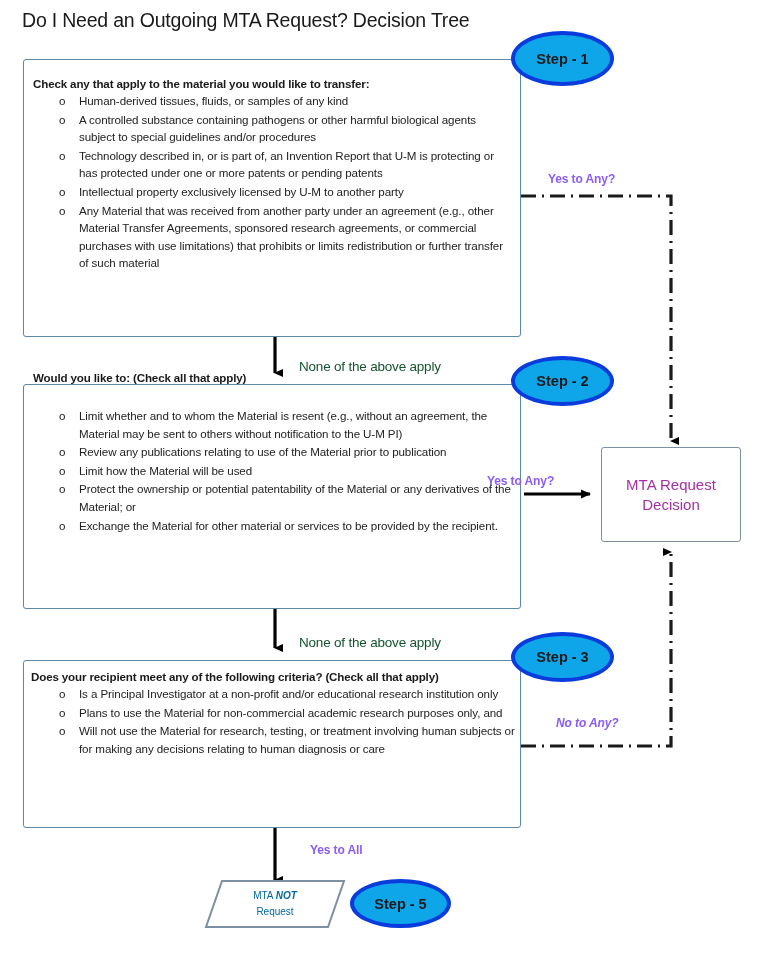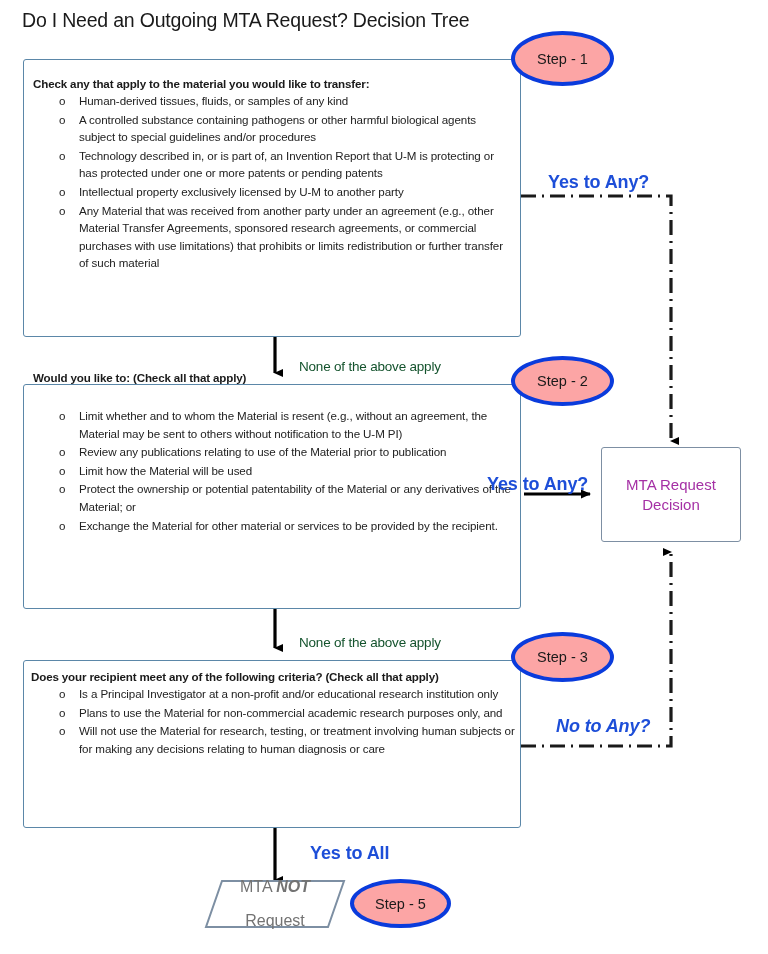--- a/index.html
+++ b/index.html
@@ -75,43 +75,43 @@
     top: 0;
     font-size: 11.6px;
     color: #222222;
   }
 
   .step-badge {
     position: absolute;
     box-sizing: border-box;
     border: 4.5px solid #0a3bdc;
     border-radius: 50%;
-    background: #fca5a5;
+    background: #0ea5e9;
     display: flex;
     align-items: center;
     justify-content: center;
     font-size: 14.5px;
-    font-weight: normal;
+    font-weight: bold;
     color: #1a1a1a;
     letter-spacing: 0px;
     z-index: 6;
   }
 
   .flow-label {
     position: absolute;
     font-size: 13.5px;
     color: #14532d;
     white-space: nowrap;
     letter-spacing: -0.2px;
   }
   .branch-label {
     position: absolute;
-    font-size: 18px;
+    font-size: 12px;
     font-weight: bold;
-    color: #1d4ed8;
+    color: #8b5cf6;
     white-space: nowrap;
     letter-spacing: -0.1px;
     z-index: 5;
   }
 
   .mta-box {
     position: absolute;
     box-sizing: border-box;
     background: #ffffff;
     border: 1.6px solid #7d8fa3;
@@ -139,23 +139,23 @@
     height: 50px;
   }
   .not-required-text {
     position: absolute;
     left: 0; top: 0;
     width: 142px;
     height: 50px;
     display: flex;
     flex-direction: column;
     align-items: center;
-    justify-content: space-between;
-    font-size: 16px;
-    color: #737373;
+    justify-content: center;
+    font-size: 10px;
+    color: #0369a1;
     line-height: 16px;
     text-align: center;
   }
   .not-required-text em {
     font-style: italic;
     font-weight: bold;
   }
 </style>
 </head>
 <body>

